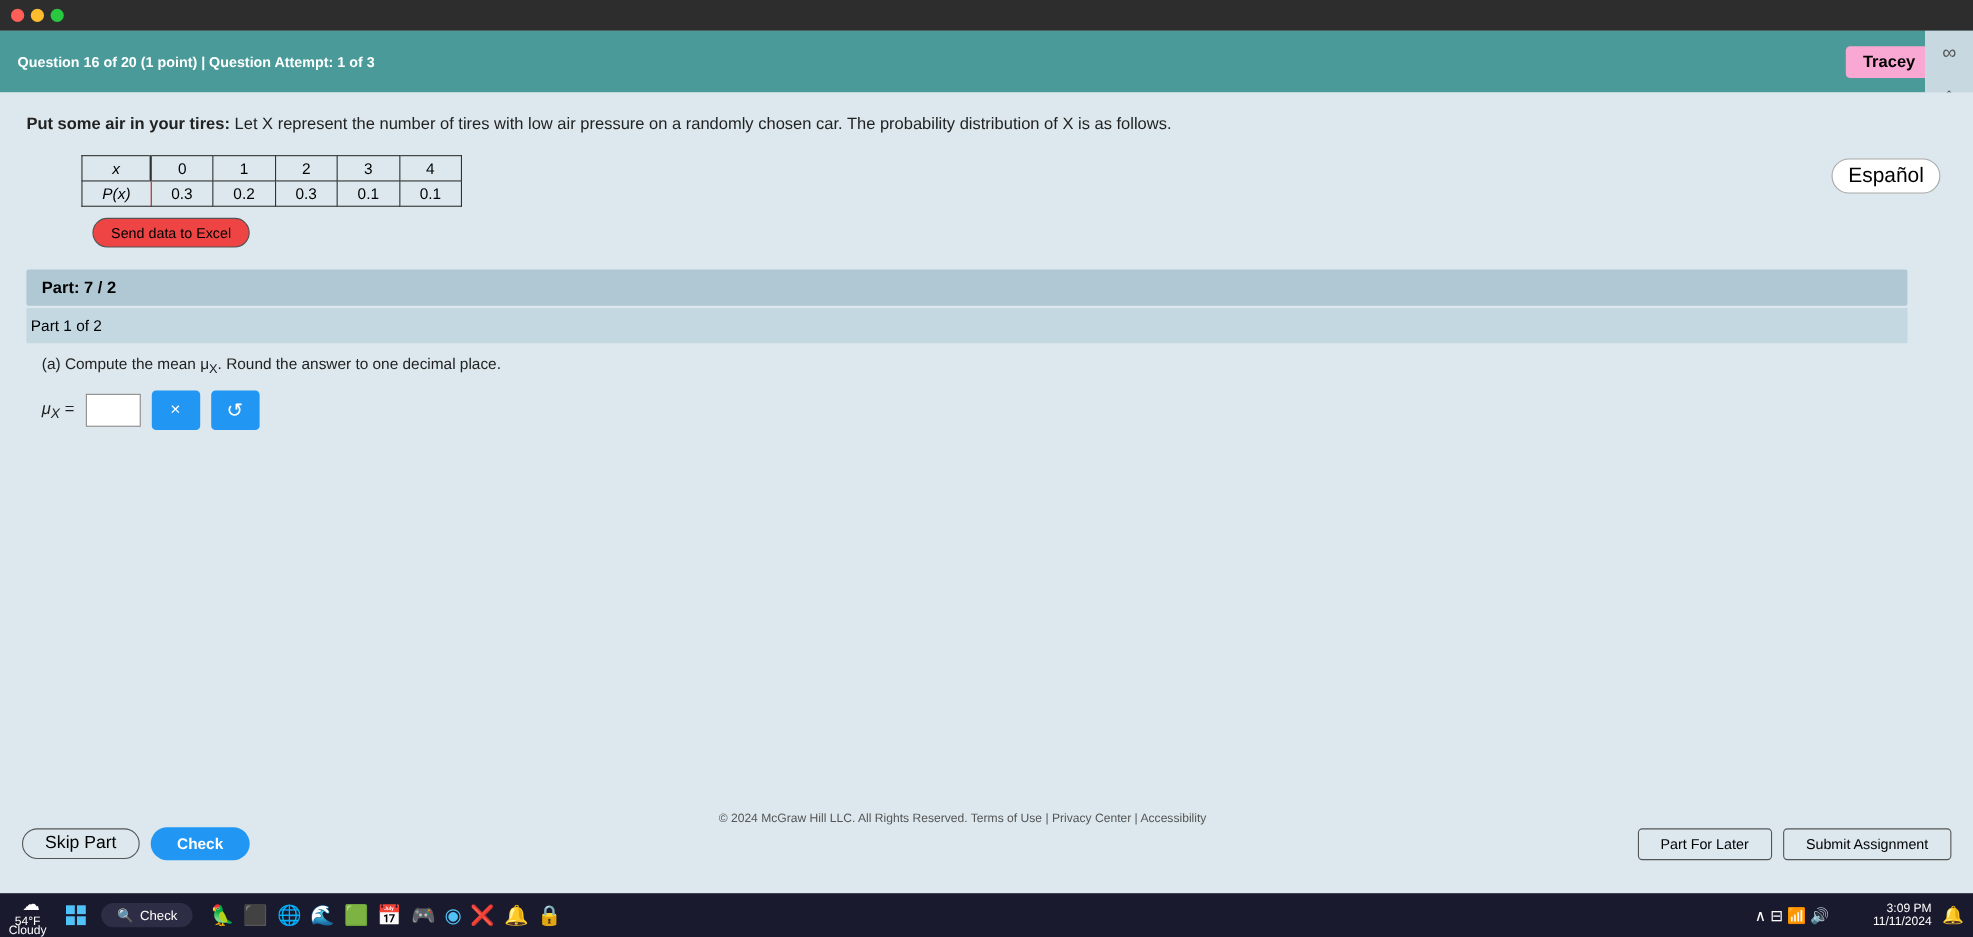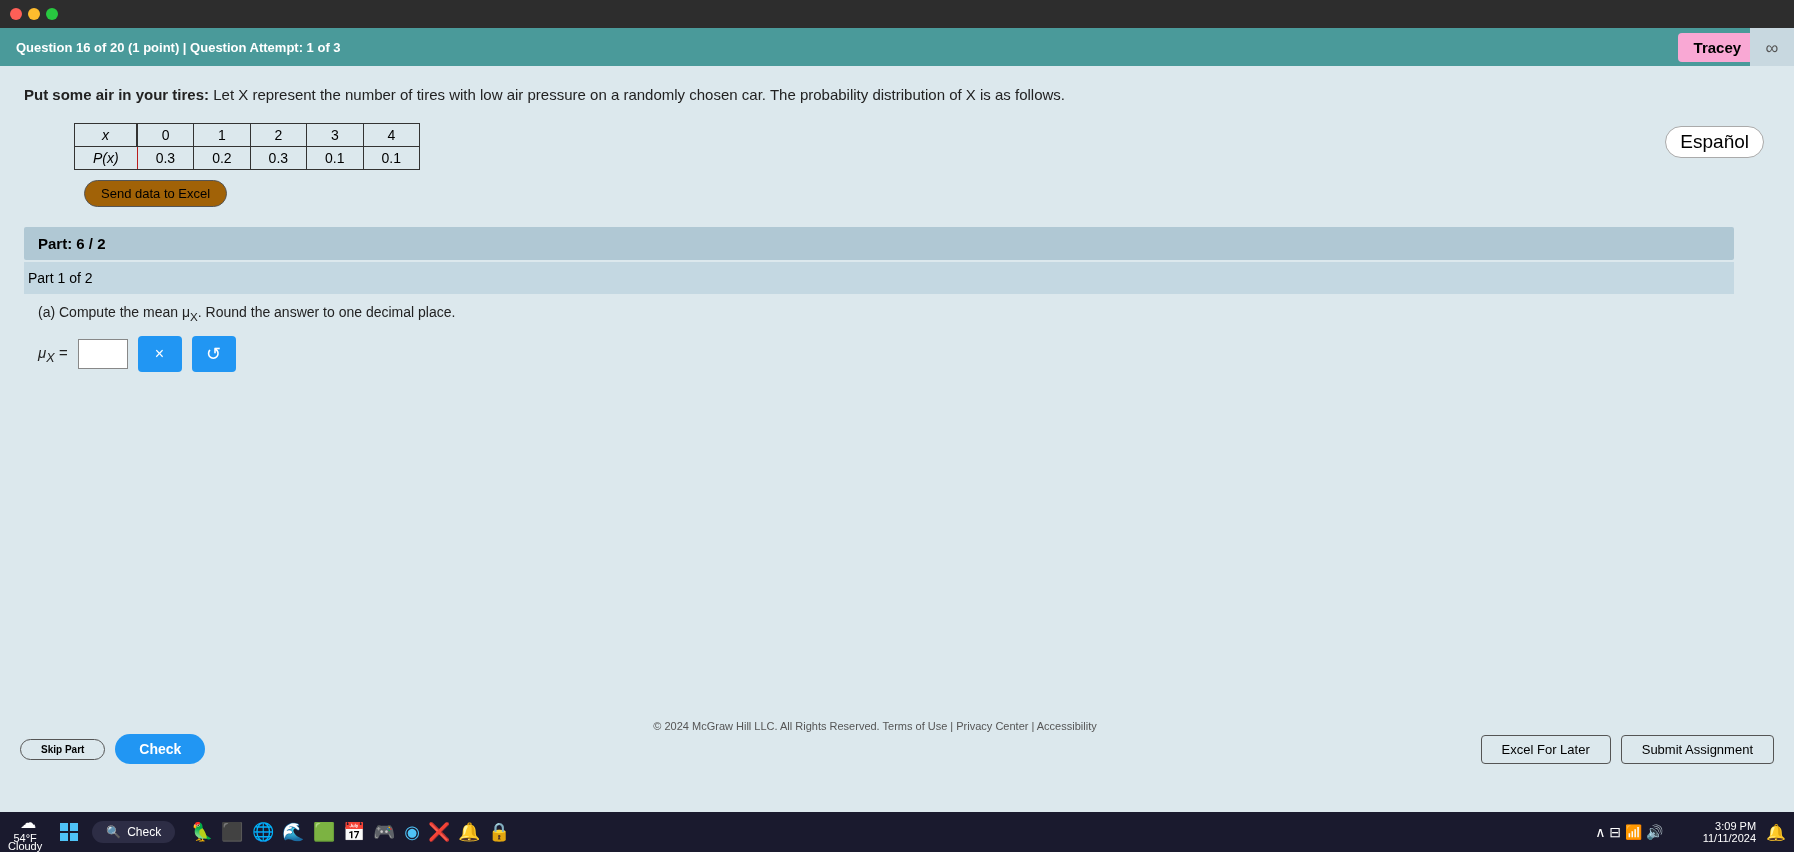--- a/index.html
+++ b/index.html
@@ -26,21 +26,21 @@
     }
     .tb-btn {
       width: 12px; height: 12px;
       border-radius: 50%;
       display: inline-block;
     }
 
     
     .header-bar {
       background: #4a9a9a;
-      height: 38px;
+      height: 56px;
       display: flex;
       align-items: center;
       padding: 0 16px;
       justify-content: space-between;
     }
     .question-info {
       color: white;
       font-size: 13px;
       font-weight: bold;
     }
@@ -84,21 +84,21 @@
       background: white;
       border: 1px solid #aaa;
       border-radius: 20px;
       padding: 4px 14px;
       font-size: 19px;
       cursor: pointer;
     }
 
     
     .send-excel-btn {
-      background: #a16207;
+      background: #ef4444;
       border: 1px solid #555;
       border-radius: 16px;
       padding: 5px 16px;
       font-size: 13px;
       cursor: pointer;
       margin-left: 60px;
       margin-bottom: 20px;
     }
 
     
@@ -205,23 +205,22 @@
     .bottom-left {
       display: flex;
       gap: 10px;
       align-items: center;
     }
     .skip-btn {
       background: #dce8ed;
       border: 1px solid #555;
       border-radius: 16px;
       padding: 4px 20px;
-      font-size: 10px;
-      cursor: pointer;
-      font-weight: bold;
+      font-size: 16px;
+      cursor: pointer;
     }
     .check-btn {
       background: #2196F3;
       color: white;
       border: none;
       border-radius: 16px;
       padding: 7px 24px;
       font-size: 14px;
       font-weight: bold;
       cursor: pointer;
@@ -382,21 +381,21 @@
       </tr>
     </tbody>
       </table>
   </div>
 
   
   <button class="send-excel-btn">Send data to Excel</button>
 
   
   <div class="part-header">
-    <span>Part: 6 / 2</span>
+    <span>Part: 7 / 2</span>
   </div>
 
   
   <div class="part-sub">
     <span>Part 1 of 2</span>
   </div>
 
   
   <div class="part-question">
     <span>
@@ -423,21 +422,21 @@
     <span>© 2024 McGraw Hill LLC. All Rights Reserved.  Terms of Use  |  Privacy Center  |  Accessibility</span>
   </div>
 
   
   <div class="bottom-bar" style="bottom: 48px;">
     <div class="bottom-left">
       <button class="skip-btn">Skip Part</button>
       <button class="check-btn">Check</button>
     </div>
     <div class="bottom-right">
-      <button class="save-later-btn">Excel For Later</button>
+      <button class="save-later-btn">Part For Later</button>
       <button class="submit-btn">Submit Assignment</button>
     </div>
   </div>
 
 </div>
 
 <div class="taskbar">
 
   <div style="display:flex; flex-direction:column; align-items:center; margin-right:4px;">
     <span style="font-size:16px; color:white;">☁</span>

